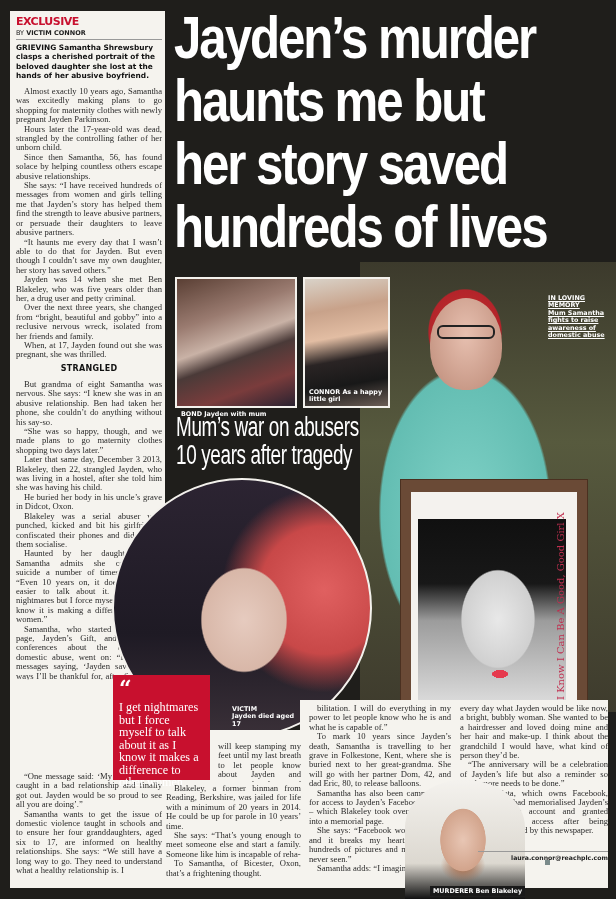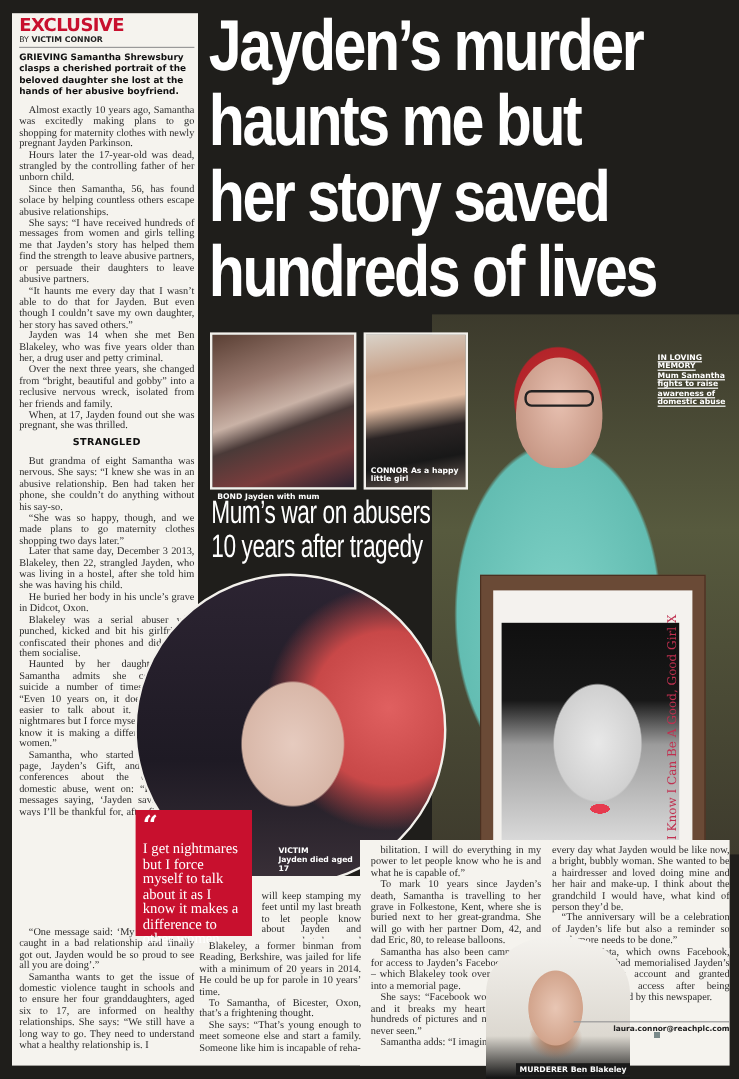--- a/index.html
+++ b/index.html
@@ -13,21 +13,21 @@
   .page { position: absolute; left: 0; top: 0; width: 616px; height: 899px; background: #1f1e1b; }
 
   
   .col-left {
     position: absolute; left: 10px; top: 11px; width: 155px; height: 877px;
     background: #f5f3ee;
   }
   .kicker {
     position: absolute; left: 16px; top: 14px;
     font-family: "DejaVu Sans", sans-serif; font-weight: bold;
-    color: #c8102e; font-size: 15px; letter-spacing: -0.5px; line-height: 15px;
+    color: #c8102e; font-size: 11px; letter-spacing: -0.5px; line-height: 15px;
   }
   .byline {
     position: absolute; left: 16px; top: 29px; width: 146px;
     font-family: "DejaVu Sans", sans-serif; font-size: 6.5px; color: #222;
     border-bottom: 1px solid #999; padding-bottom: 2px;
   }
   .byline b { font-weight: bold; }
   .standfirst {
     position: absolute; left: 16px; top: 43px; width: 146px;
     font-family: "DejaVu Sans", sans-serif; font-weight: bold;
@@ -240,22 +240,22 @@
   <div class="quote">
     <div class="quote-mark">“</div>
     <div class="quote-text">I get nightmares but I force myself to talk about it as I know it makes a difference to other women</div>
   </div>
 
   <div class="lc body-text" style="left:218px; top:742px; width:83px; height:40px; overflow:hidden;">
     <p style="text-indent:0">will keep stamping my feet until my last breath to let people know about Jayden and ensure what happened to her doesn’t happen to my granddaughters.”</p>
   </div>
   <div class="lc body-text" style="left:166px; top:784px; width:135px; height:104px; overflow:hidden;">
     <p>Blakeley, a former binman from Reading, Berkshire, was jailed for life with a minimum of 20 years in 2014. He could be up for parole in 10 years’ time.</p>
+    <p>She says: “That’s young enough to meet someone else and start a family. Someone like him is incapable of reha-</p>
     <p>To Samantha, of Bicester, Oxon, that’s a frightening thought.</p>
-    <p>She says: “That’s young enough to meet someone else and start a family. Someone like him is incapable of reha-</p>
   </div>
 
   <div class="lc body-text" style="left:309px; top:704px; width:142px; height:184px; overflow:hidden;">
     <p style="text-indent:8px">bilitation. I will do everything in my power to let people know who he is and what he is capable of.”</p>
     <p>To mark 10 years since Jayden’s death, Samantha is travelling to her grave in Folkestone, Kent, where she is buried next to her great-grandma. She will go with her partner Dom, 42, and dad Eric, 80, to release balloons.</p>
     <p>Samantha has also been campaigning for access to Jayden’s Facebook account – which Blakeley took over – to turn it into a memorial page.</p>
     <p>She says: “Facebook won’t let me in and it breaks my heart. There are hundreds of pictures and messages I’ve never seen.”</p>
     <p>Samantha adds: “I imagine</p>
   </div>
 

